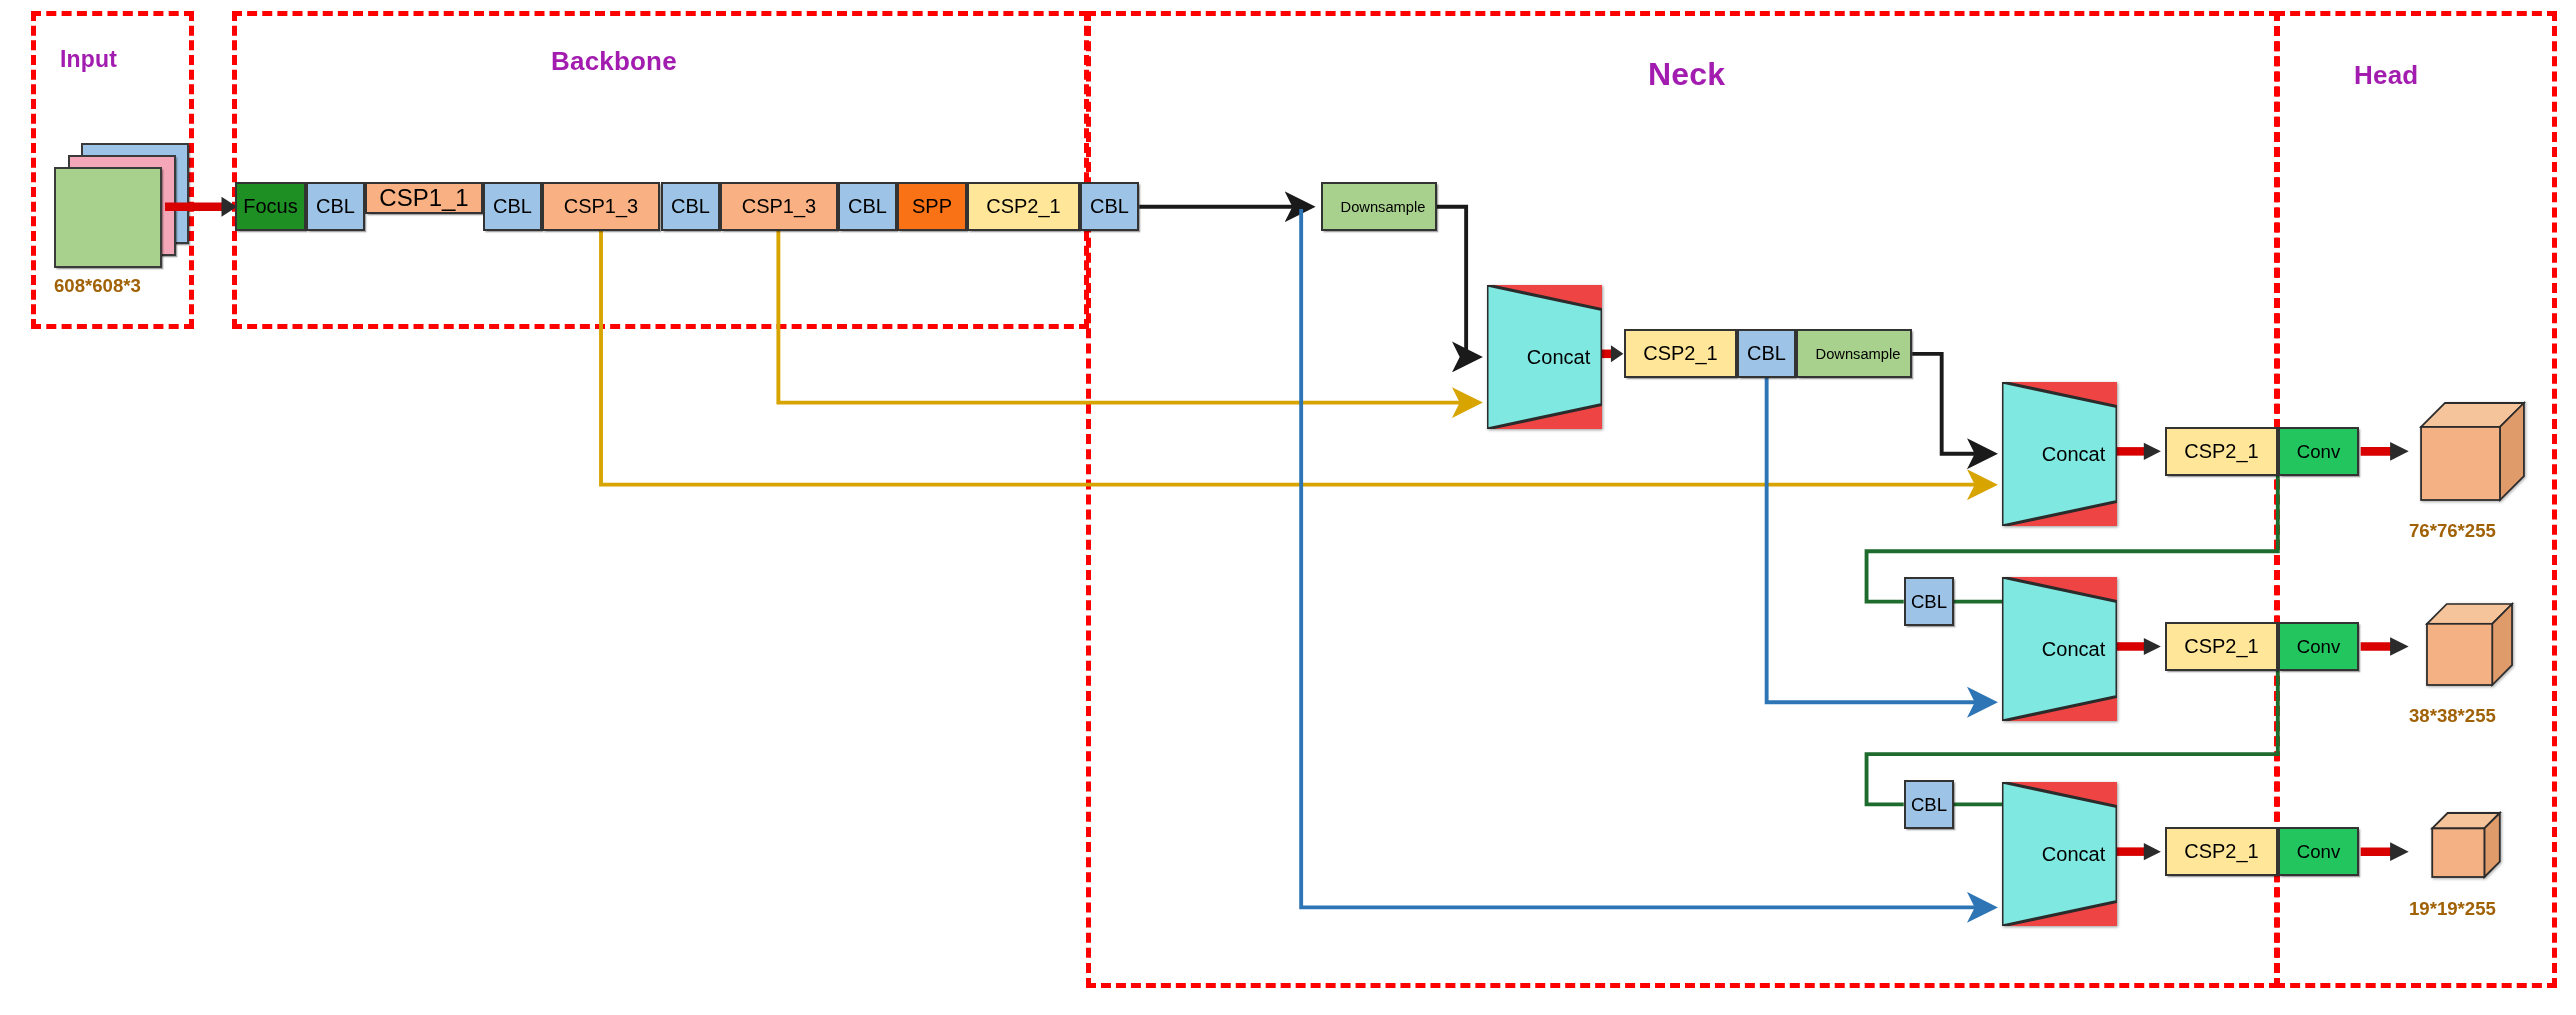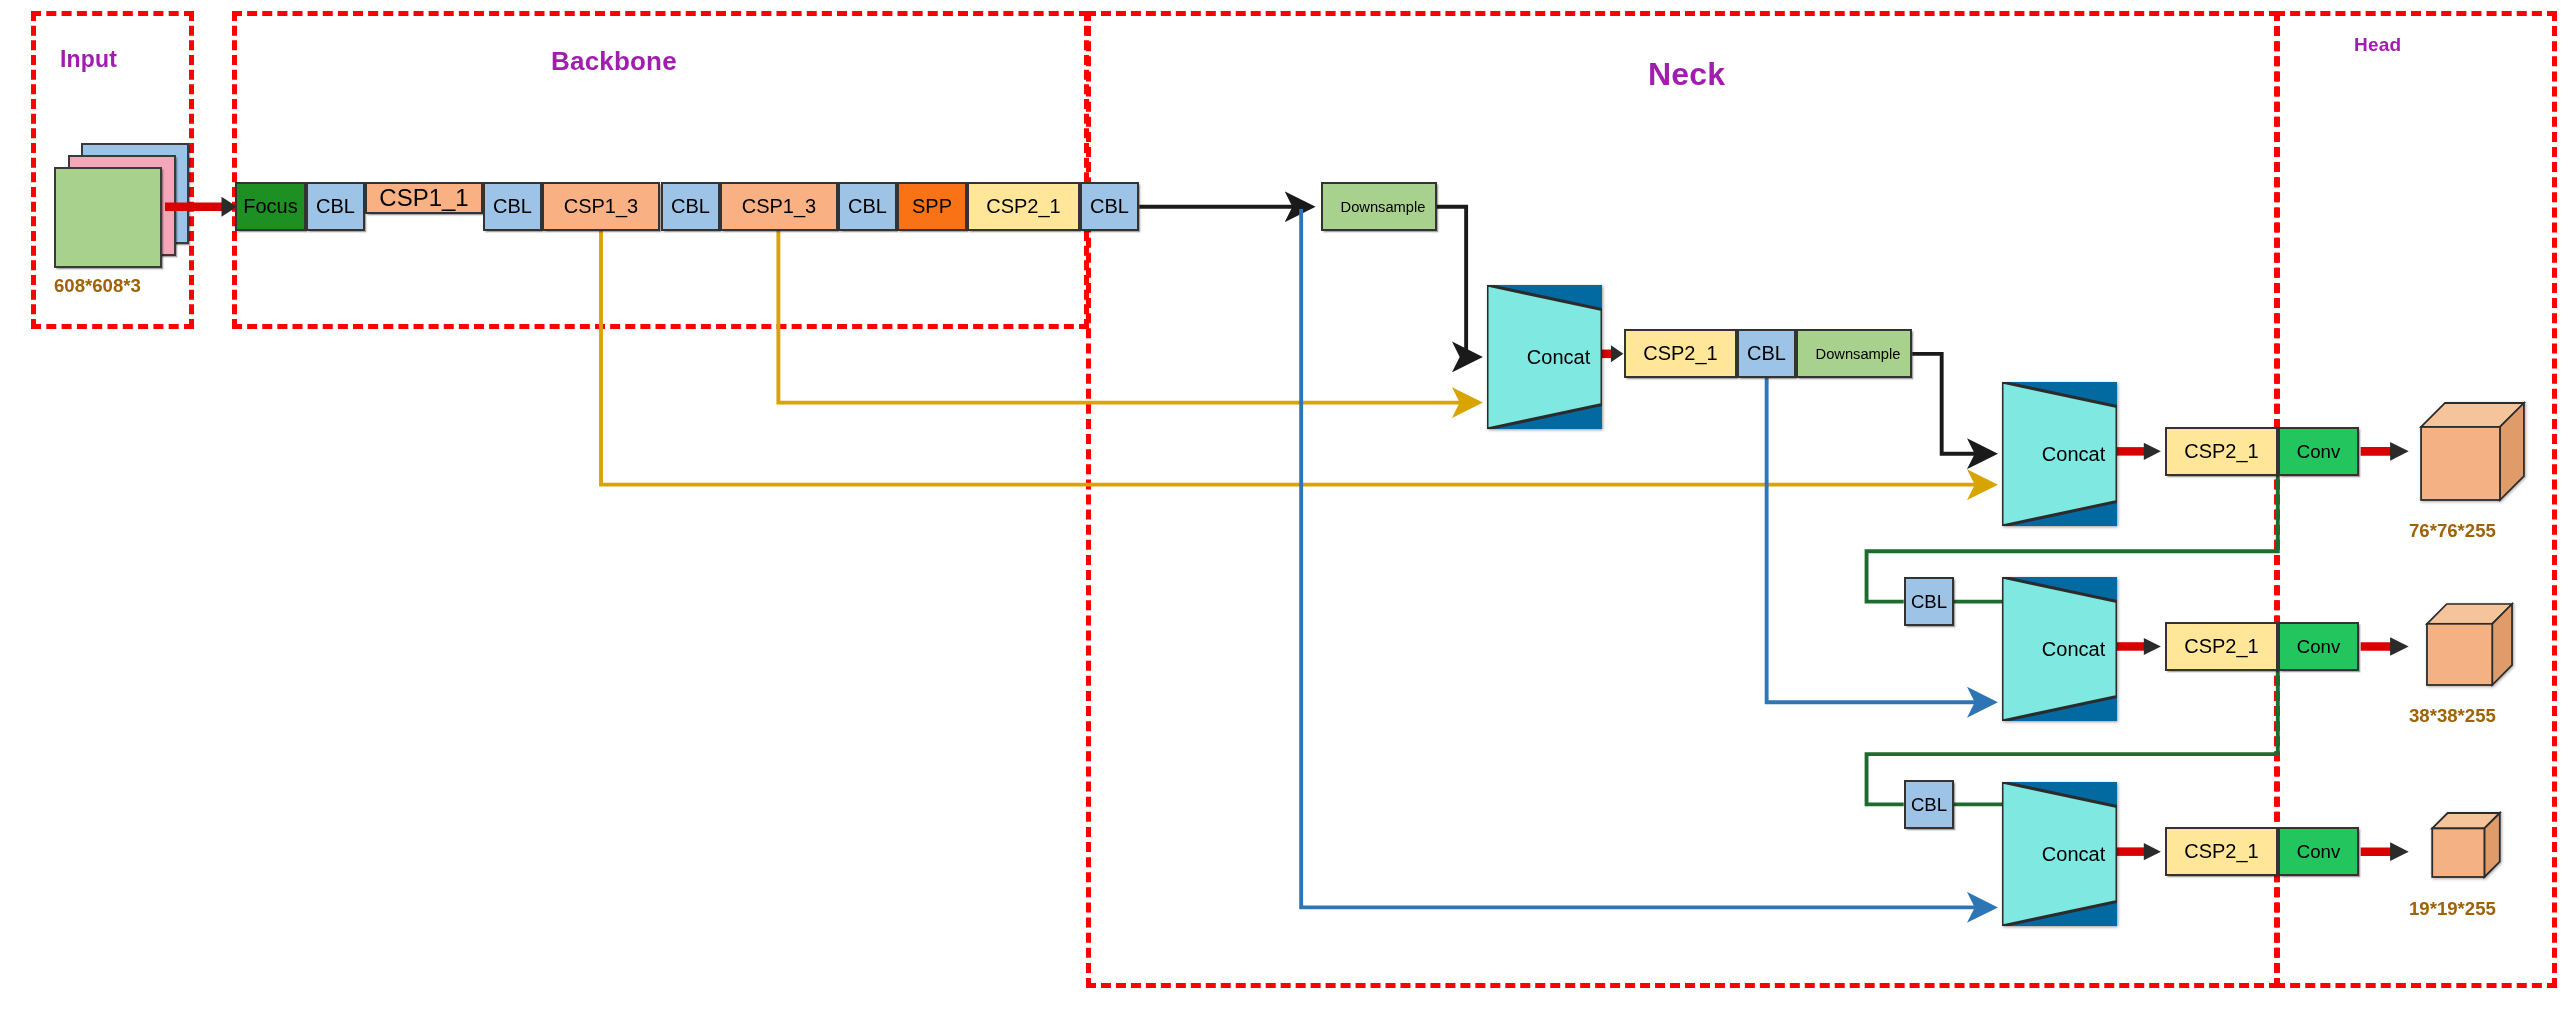--- a/index.html
+++ b/index.html
@@ -42,21 +42,21 @@
   .c-cbl  { background:#9dc3e6;text-align:right; }
   .c-csp1 { background:#f9b183; }
   .c-spp  { background:#f97316; }
   .c-csp2 { background:#ffe699; }
   .c-down { background:#a9d18e;padding-left:8px; }
   .c-conv { background:#22c55e; }
 
   
   .concat{
     position:absolute;
-    background:#0369a1;
+    background:#ef4444;
     display:flex; align-items:center; justify-content:center;
     color:#000;
     white-space:nowrap;
     filter:drop-shadow(1.5px 1.5px 1.5px rgba(0,0,0,.4));
     padding-left:28px;
   }
   .concat svg{ position:absolute; inset:0; width:100%; height:100%; }
   .concat span{ position:relative; z-index:2; }
 
   
@@ -91,21 +91,21 @@
 <div id="stage">
 
   <div class="section-box" id="sb-0" style="left: 31px; top: 11px; width: 163px; height: 318px;"></div>
   <div class="section-box" id="sb-1" style="left: 232px; top: 11px; width: 857px; height: 318px;"></div>
   <div class="section-box" id="sb-2" style="left: 1086px; top: 11px; width: 1193px; height: 977px;"></div>
   <div class="section-box" id="sb-3" style="left: 2275px; top: 11px; width: 282px; height: 977px;"></div>
 
   <div class="section-title" id="st-0" style="left: 60px; top: 46px; font-size: 23px;">Input</div>
   <div class="section-title" id="st-1" style="left: 551px; top: 46px; font-size: 26px; text-align: right;">Backbone</div>
   <div class="section-title" id="st-2" style="left: 1648px; top: 56px; font-size: 32px;">Neck</div>
-  <div class="section-title" id="st-3" style="left: 2354px; top: 34px; font-size: 19px;">Head</div>
+  <div class="section-title" id="st-3" style="left: 2354px; top: 60px; font-size: 26px;">Head</div>
 
   <div class="plane p-blue" style="left:81px; top:143px; width:108px; height:101px;"></div>
   <div class="plane p-pink" style="left:68px;  top:155px; width:108px; height:101px;"></div>
   <div class="plane p-green" style="left:54px;  top:167px; width:108px; height:101px;"></div>
 
   <div class="dim-label" style="left:54px; top:275px; font-size:18.6px;">608*608*3</div>
 
   <svg class="wires" viewBox="0 0 3326 1311" preserveAspectRatio="none">
     <defs>
       <marker id="ar-black" viewBox="0 0 12 12" refX="10" refY="6" markerWidth="8" markerHeight="8" orient="auto-start-reverse">

